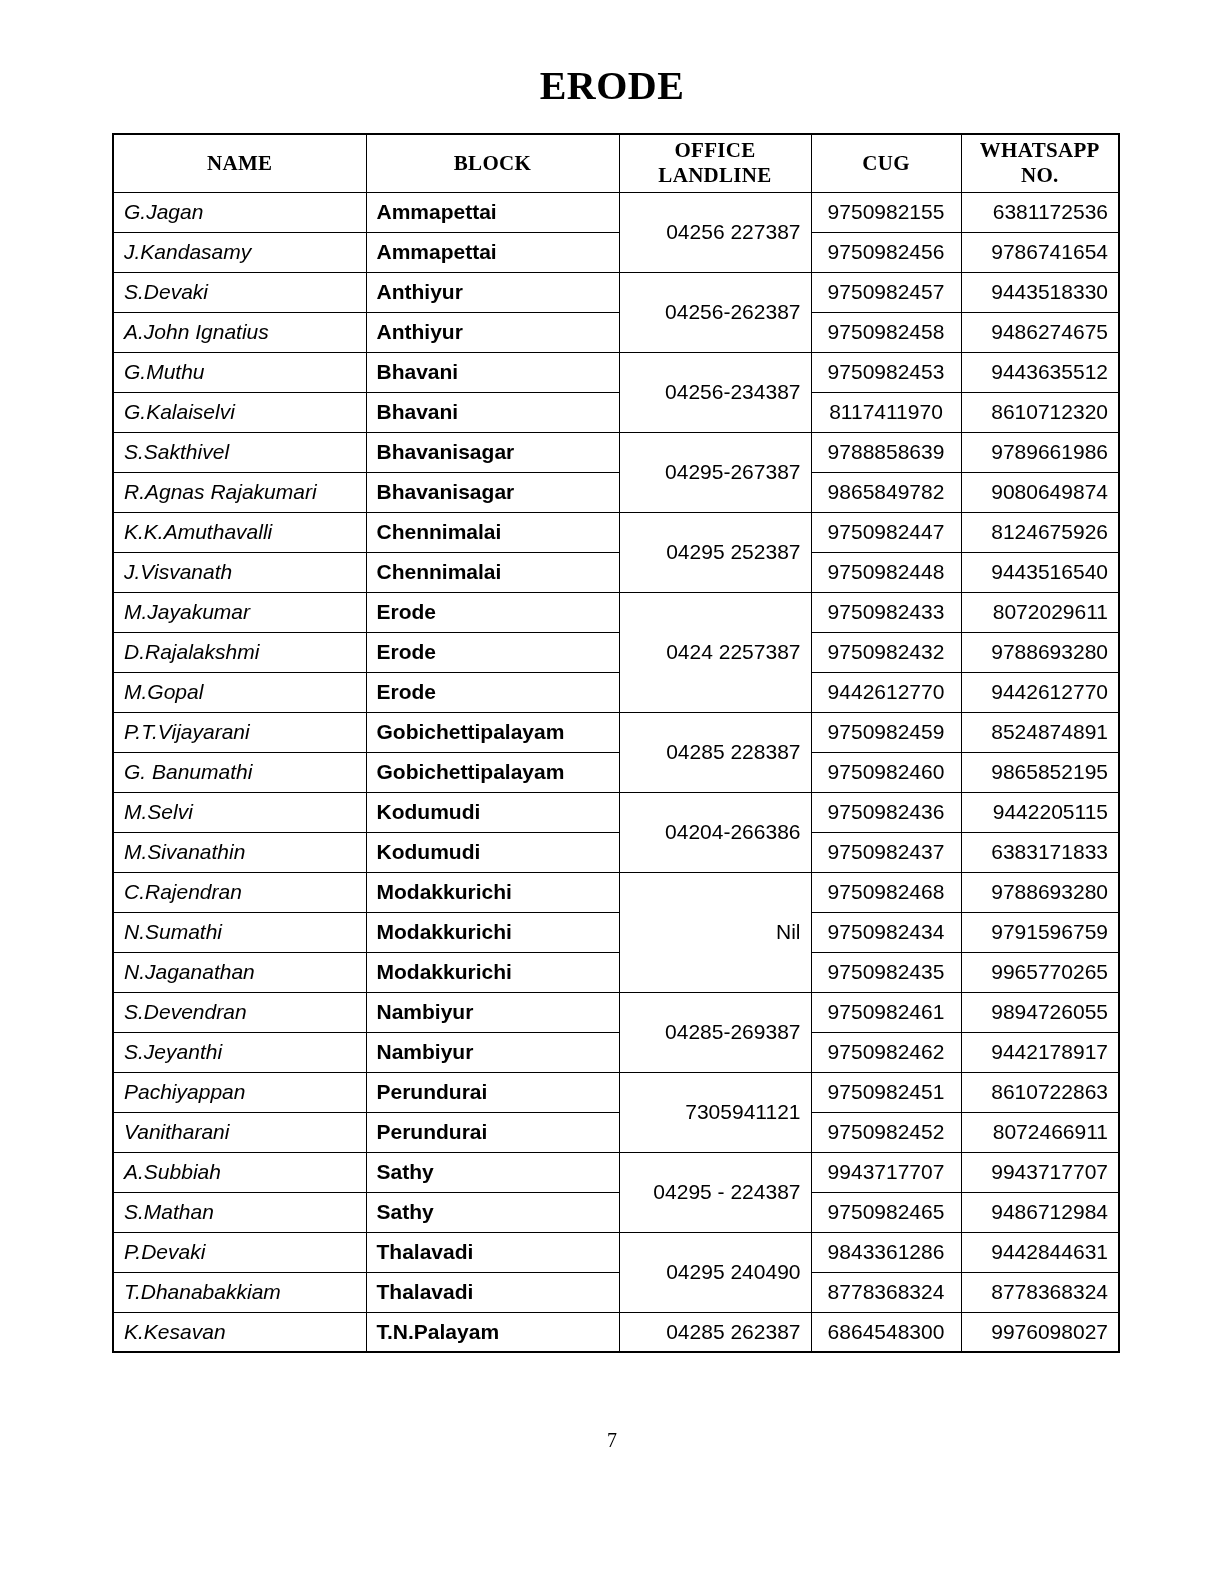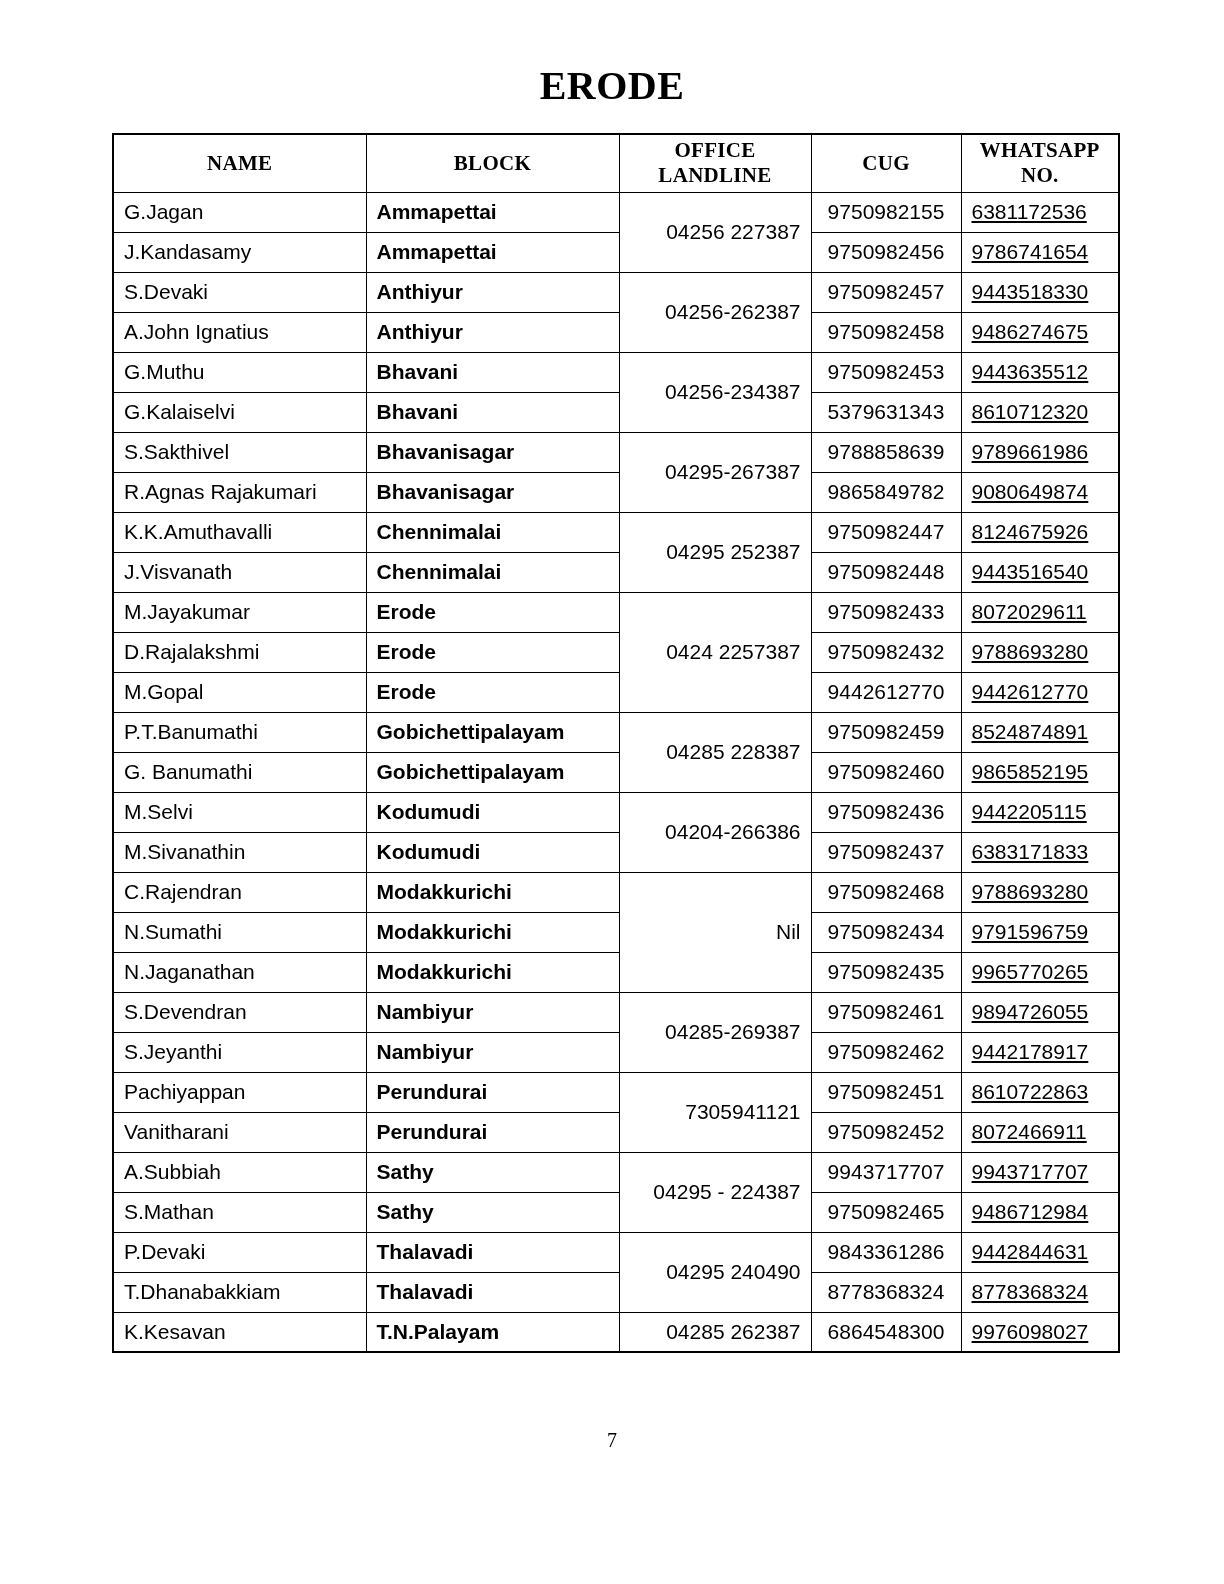--- a/index.html
+++ b/index.html
@@ -66,25 +66,25 @@
     line-height: 25px;
     white-space: normal;
     letter-spacing: 0.3px;
   }
   .col-name    { width: 253px; }
   .col-block   { width: 253px; }
   .col-land    { width: 192px; }
   .col-cug     { width: 150px; }
   .col-wa      { width: 158px; }
 
-  td.cell-name  { text-align: left;   padding-left: 14px; }
+  td.cell-name  { text-align: left;   padding-left: 14px; font-style: italic; }
   td.cell-block { text-align: left;   padding-left: 12px; font-weight: bold; }
   td.cell-land  { text-align: right; }
   td.cell-cug   { text-align: center; }
-  td.cell-wa    { text-align: left; text-decoration: underline; }
+  td.cell-wa    { text-align: right; }
 
   .page-number {
     position: absolute;
     top: 1428px;
     left: 0;
     width: 1224px;
     text-align: center;
     font-family: "Liberation Serif", serif;
     font-size: 20px;
     line-height: 24px;
@@ -145,21 +145,21 @@
           <tr>
             <td class="cell-name">G.Muthu</td>
             <td class="cell-block">Bhavani</td>
             <td class="cell-land" rowspan="2">04256-234387</td>
             <td class="cell-cug">9750982453</td>
             <td class="cell-wa">9443635512</td>
           </tr>
           <tr>
             <td class="cell-name">G.Kalaiselvi</td>
             <td class="cell-block">Bhavani</td>
-            <td class="cell-cug">5379631343</td>
+            <td class="cell-cug">8117411970</td>
             <td class="cell-wa">8610712320</td>
           </tr>
           <tr>
             <td class="cell-name">S.Sakthivel</td>
             <td class="cell-block">Bhavanisagar</td>
             <td class="cell-land" rowspan="2">04295-267387</td>
             <td class="cell-cug">9788858639</td>
             <td class="cell-wa">9789661986</td>
           </tr>
           <tr>
@@ -194,21 +194,21 @@
             <td class="cell-cug">9750982432</td>
             <td class="cell-wa">9788693280</td>
           </tr>
           <tr>
             <td class="cell-name">M.Gopal</td>
             <td class="cell-block">Erode</td>
             <td class="cell-cug">9442612770</td>
             <td class="cell-wa">9442612770</td>
           </tr>
           <tr>
-            <td class="cell-name">P.T.Banumathi</td>
+            <td class="cell-name">P.T.Vijayarani</td>
             <td class="cell-block">Gobichettipalayam</td>
             <td class="cell-land" rowspan="2">04285 228387</td>
             <td class="cell-cug">9750982459</td>
             <td class="cell-wa">8524874891</td>
           </tr>
           <tr>
             <td class="cell-name">G. Banumathi</td>
             <td class="cell-block">Gobichettipalayam</td>
             <td class="cell-cug">9750982460</td>
             <td class="cell-wa">9865852195</td>

